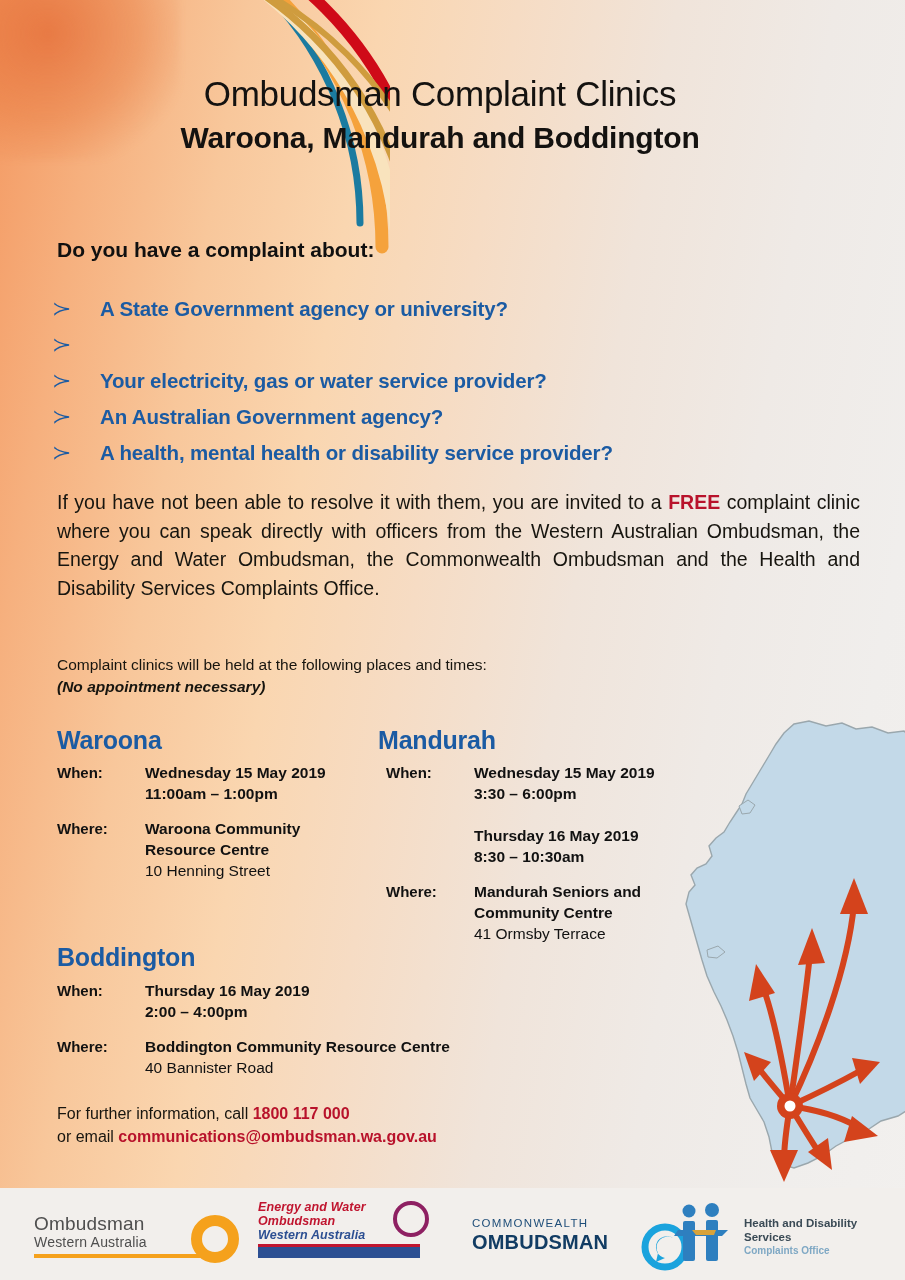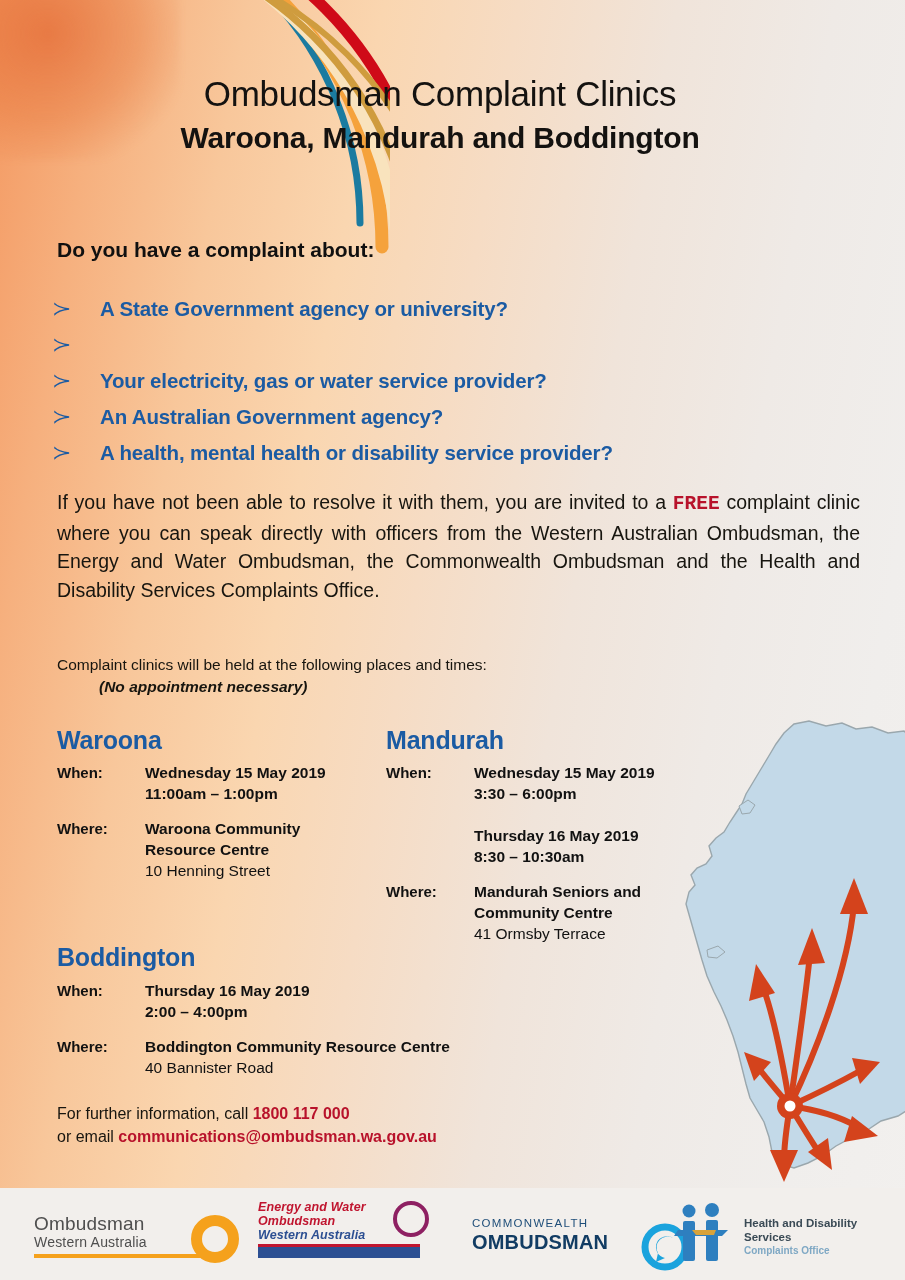--- a/index.html
+++ b/index.html
@@ -111,32 +111,32 @@
   
   #para{
     position:absolute;
     left:57px; top:488px;
     width:803px;
     font-size:19.5px;
     line-height:28.5px;
     color:#17150f;
     text-align:justify;
   }
-  #para .free{ color:#b8122b; font-weight:bold;font-family:Liberation Mono, monospace; }
+  #para .free{ color:#b8122b; font-weight:bold; }
 
   
   #subnote{
     position:absolute;
     left:57px; top:654px;
     width:620px;
     font-size:15.5px;
     line-height:21.5px;
     color:#17150f;
   }
-  #subnote .ital{ font-style:italic; font-weight:bold;margin-left:42px; }
+  #subnote .ital{ font-style:italic; font-weight:bold; }
 
   
   .loc-title{
     position:absolute;
     font-size:25px;
     font-weight:bold;
     color:#1b5ba3;
     letter-spacing:-0.2px;
   }
   .loc-body{ position:absolute; }
@@ -153,21 +153,21 @@
     color:#111;
     line-height:21px;
   }
   .row .val .plain{ font-weight:normal; font-size:15.5px; }
   .gap{ height:10px; }
 
   #waroona-title{ left:57px; top:726px; }
   #waroona-body { left:57px; top:762px; width:330px; }
   #waroona-body .lbl{ width:88px; flex:0 0 88px; }
 
-  #mandurah-title{ left:386px; top:726px; }
+  #mandurah-title{ left:378px; top:726px; }
   #mandurah-body { left:386px; top:762px; width:320px; }
   #mandurah-body .lbl{ width:88px; flex:0 0 88px; }
 
   #boddington-title{ left:57px; top:943px; }
   #boddington-body { left:57px; top:980px; width:520px; }
   #boddington-body .lbl{ width:88px; flex:0 0 88px; }
 
   
   #contact{
     position:absolute;

